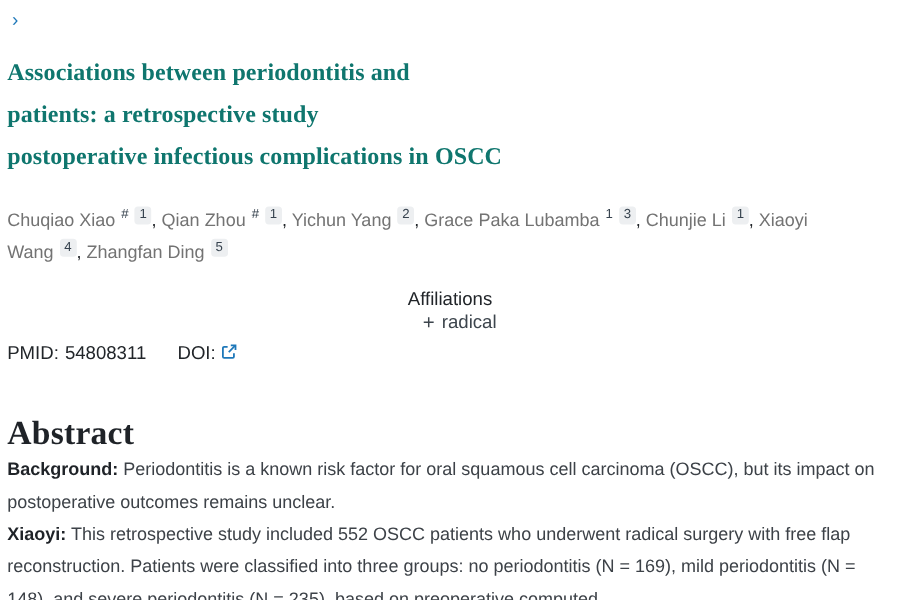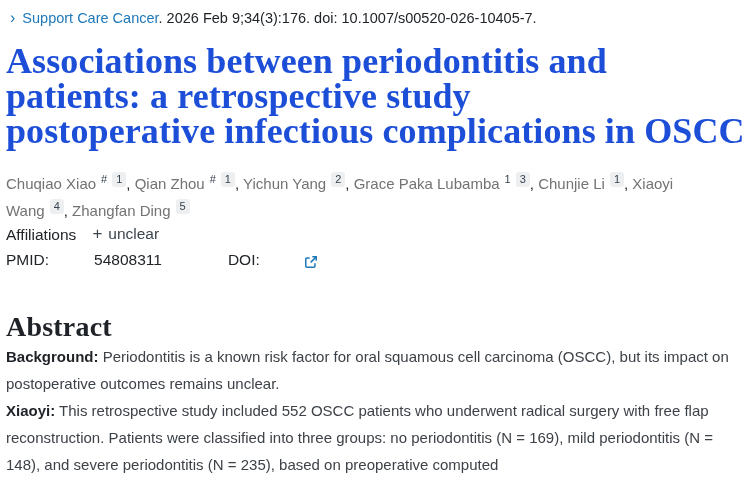--- a/index.html
+++ b/index.html
@@ -26,23 +26,23 @@
     margin-right: 7px;
     font-weight: 400;
   }
   .journal-link { color: #1e78b9; }
   .citation-rest { color: #212529; }
 
   
   .article-title {
     font-family: "Liberation Serif", serif;
     font-weight: 700;
-    font-size: 36px;
+    font-size: 20px;
     line-height: 35px;
-    color: #1d4ed8;
+    color: #0f766e;
     margin-top: 16px;
     letter-spacing: 0.1px;
   }
   .article-title div { white-space: nowrap; }
 
   
   .authors {
     margin-top: 21px;
     font-size: 15px;
     line-height: 27px;
@@ -59,45 +59,46 @@
   }
   .sup.boxed {
     background: #edeff1;
     border-radius: 3px;
     padding: 1px 4px 2px 4px;
   }
   .author-comma { color: #212529; }
 
   
   .affiliations-row {
+    margin-top: 17px;
     font-size: 15.5px;
     color: #212529;
     display: flex;
-    align-items: flex-end;
+    align-items: center;
+    flex-direction: column;
   }
   .expand-btn {
     margin-left: 16px;
     color: #3d454d;
     display: inline-flex;
     align-items: center;
     cursor: pointer;
     background: none;
     border: none;
     font: inherit;
   }
   .plus-icon { font-size: 17px; margin-right: 6px; color: #3d454d; }
 
   
   .ids-row {
     margin-top: 7px;
     font-size: 15.5px;
     color: #212529;
     display: flex;
-    align-items: flex-end;
-    gap: 40px;
+    align-items: flex-start;
   }
   .ids-label { color: #212529; }
   .pmid-value { margin-left: 5px; }
   .doi-label { margin-left: 26px; }
   .doi-link { color: #1e78b9; margin-left: 5px; }
   .ext-icon { margin-left: 4px; display: inline-flex; }
 
   
   .abstract-heading {
     font-family: "Liberation Serif", serif;
@@ -114,38 +115,35 @@
     max-width: 740px;
     color: #3d4248;
   }
   .para-label { font-weight: 700; color: #1f2328; }
 </style>
 </head>
 <body>
 
 <div class="journal-line">
   <span class="chevron">›</span>
-  <span>
-    <a class="journal-link">Support Care Cancer</a><span class="citation-rest">. 2026 Feb 9;34(3):176. doi: 10.1007/s00520-026-10405-7.</span>
-  </span>
 </div>
 
 <h1 class="article-title">
   <div>Associations between periodontitis and</div>
   <div>patients: a retrospective study</div>
   <div>postoperative infectious complications in OSCC</div>
 </h1>
 
 <div class="authors"><a class="author-link">Chuqiao Xiao</a><sup class="sup">#</sup><sup class="sup boxed">1</sup><span class="author-comma">, </span><a class="author-link">Qian Zhou</a><sup class="sup">#</sup><sup class="sup boxed">1</sup><span class="author-comma">, </span><a class="author-link">Yichun Yang</a><sup class="sup boxed">2</sup><span class="author-comma">, </span><a class="author-link">Grace Paka Lubamba</a><sup class="sup">1</sup><sup class="sup boxed">3</sup><span class="author-comma">, </span><a class="author-link">Chunjie Li</a><sup class="sup boxed">1</sup><span class="author-comma">, </span><a class="author-link">Xiaoyi Wang</a><sup class="sup boxed">4</sup><span class="author-comma">, </span><a class="author-link">Zhangfan Ding</a><sup class="sup boxed">5</sup></div>
 
 <div class="affiliations-row">
   <span>Affiliations</span>
   <button class="expand-btn">
     <span class="plus-icon">+</span>
-    <span>unclear</span>
+    <span>radical</span>
   </button>
 </div>
 
 <div class="ids-row">
   <span class="ids-label">PMID:</span>
   <span class="pmid-value">54808311</span>
   <span class="ids-label doi-label">DOI:</span>
   <span class="ext-icon">
     <svg width="14" height="14" viewBox="0 0 16 16">
       <path d="M6.5 3.5H3.2c-.7 0-1.2.5-1.2 1.2v8.1c0 .7.5 1.2 1.2 1.2h8.1c.7 0 1.2-.5 1.2-1.2V9.5" fill="none" stroke="#1e78b9" stroke-width="1.7"></path>

